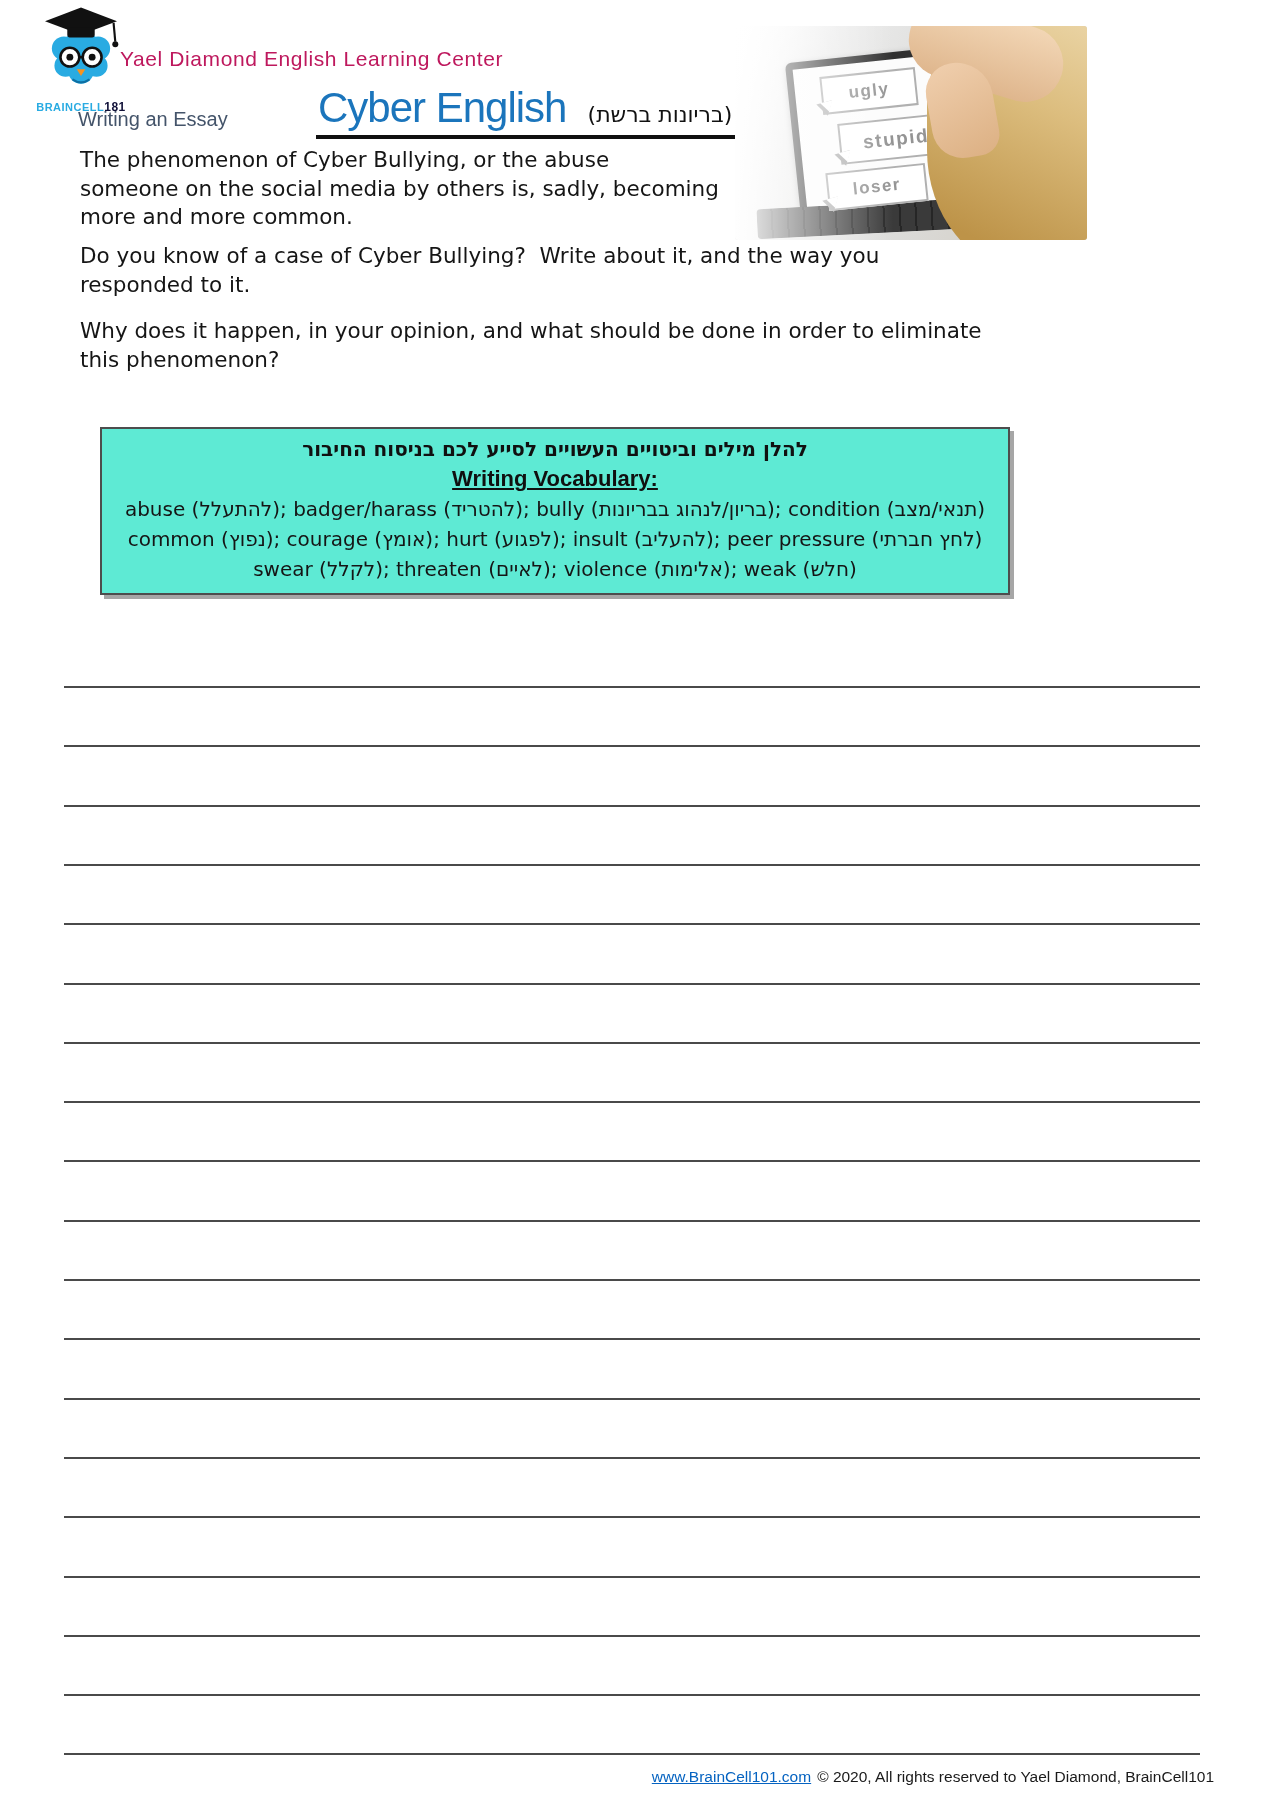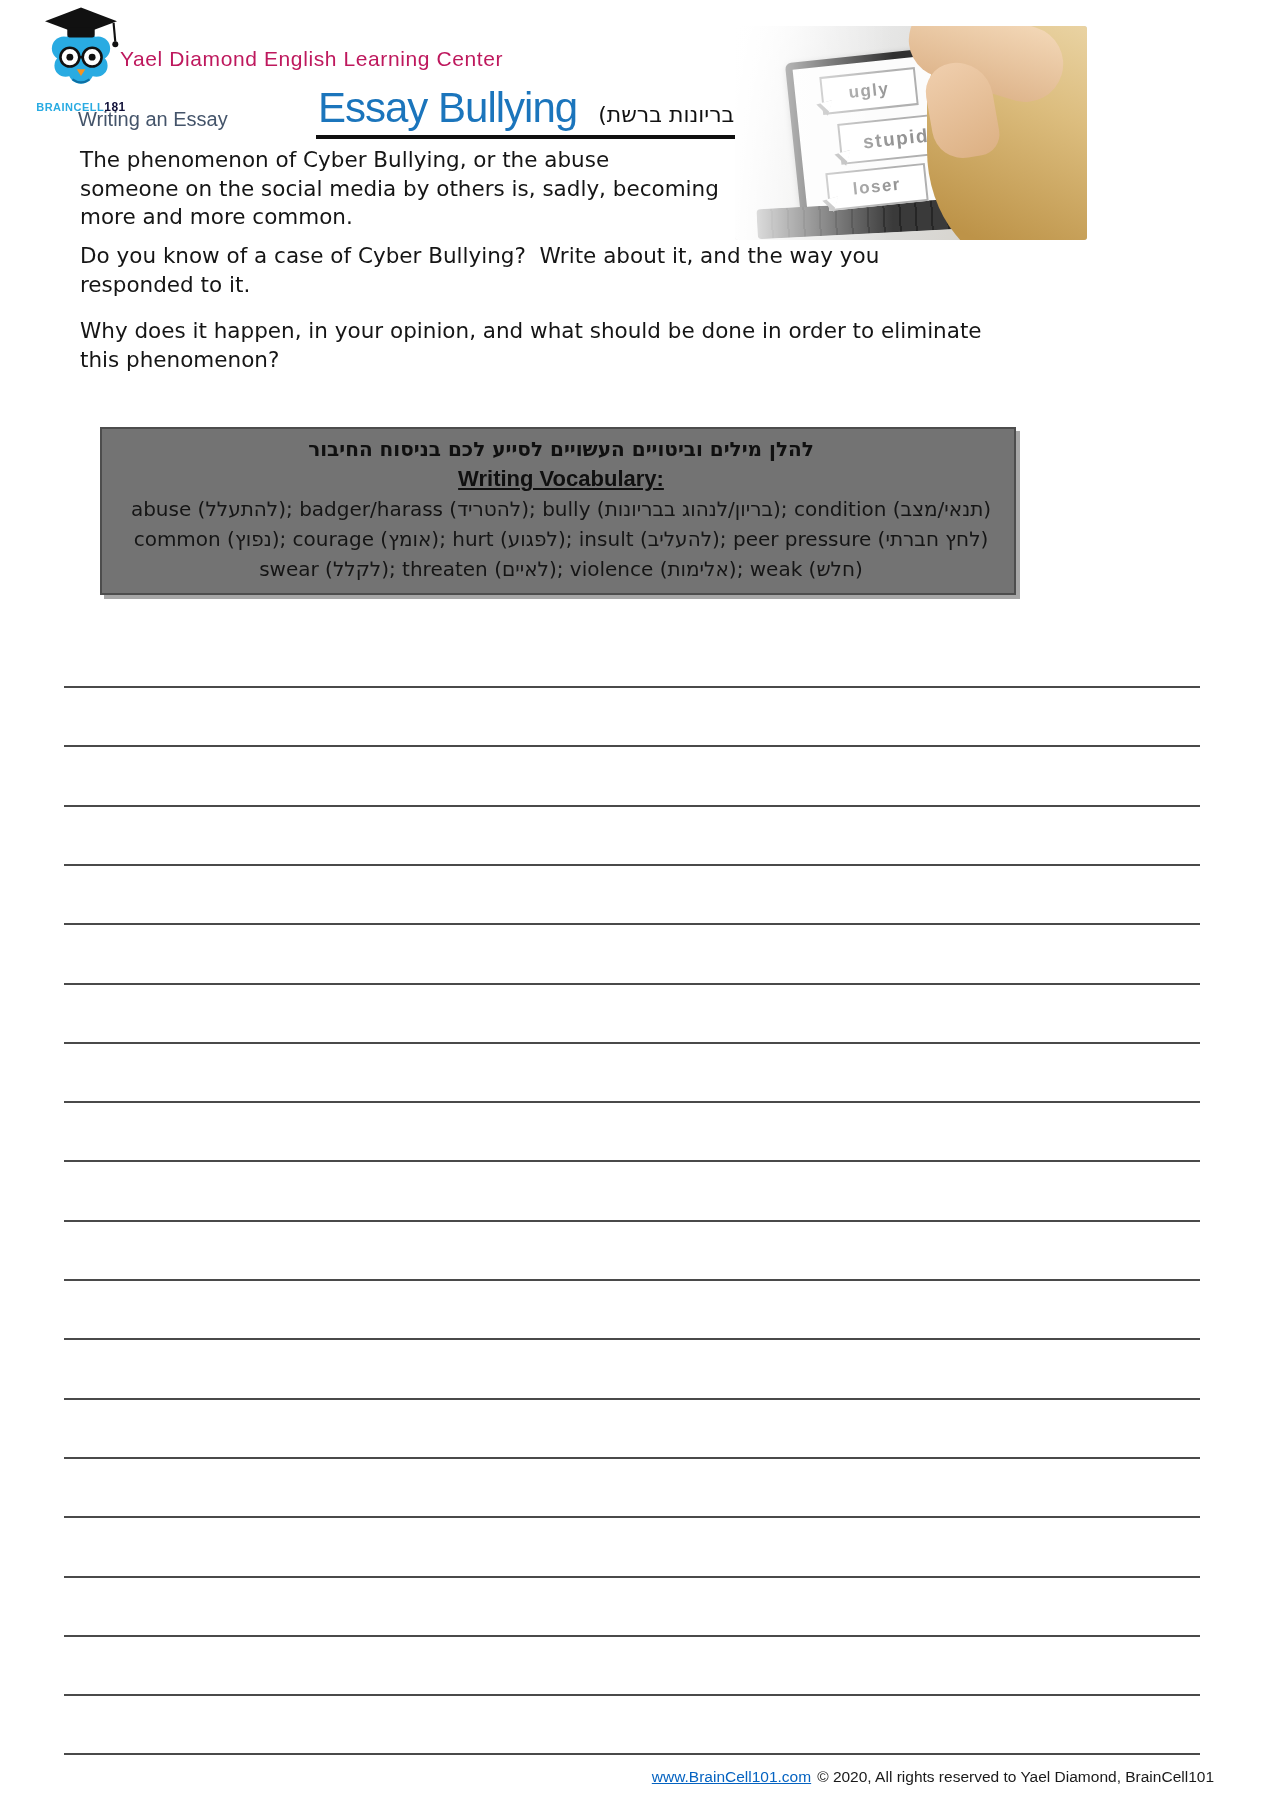--- a/index.html
+++ b/index.html
@@ -57,22 +57,22 @@
     background:linear-gradient(160deg,#f0cfae,#dcb083);border-radius:30px 38px 22px 32px;transform:rotate(-10deg);}
   .illu-fade{position:absolute;left:0;top:0;width:45%;height:100%;
     background:linear-gradient(90deg,rgba(255,255,255,.95),rgba(255,255,255,0));}
   
   .para{position:absolute;left:80px;width:1010px;font-size:21.5px;line-height:28.5px;
     white-space:pre-wrap;color:#151515;}
   .para-1{top:146px;}
   .para-2{top:241px;line-height:29px;}
   .para-3{top:316px;line-height:29px;}
   
-  .vocab-box{position:absolute;left:100px;top:427px;width:886px;background:#737373;
-    border:2px solid #4d4d4d;box-shadow:4px 4px 0 0 #a6a6a6;padding:6px 10px 9px 16px;text-align:center;}
+  .vocab-box{position:absolute;left:100px;top:427px;width:886px;background:#5eead4;
+    border:2px solid #4d4d4d;box-shadow:4px 4px 0 0 #a6a6a6;padding:6px 10px 9px 10px;text-align:center;}
   .vocab-heading-he{font-size:20px;font-weight:bold;line-height:29px;direction:rtl;color:#101010;}
   .vocab-heading-en{font-family:"Liberation Sans",sans-serif;font-size:22px;font-weight:bold;
     text-decoration:underline;line-height:30px;color:#101010;}
   .vocab-line{font-size:20px;line-height:30px;color:#151515;}
   
   .writing-lines{position:absolute;left:64px;top:686px;width:1136px;height:1072px;}
   .writing-line{position:absolute;left:0;width:100%;height:0;border-top:2px solid #4a4a4a;}
   
   .footer{position:absolute;left:0;right:66px;top:1768px;text-align:right;
     font-family:"Liberation Sans",sans-serif;font-size:15.5px;color:#1a1a1a;}
@@ -105,21 +105,21 @@
       <circle cx="63" cy="62" r="4" fill="#111"></circle>
       <polygon points="45,76 55,76 50,84" fill="#f7931e"></polygon>
       <path d="M40,88 Q50,95 60,88" stroke="#0e6fa3" stroke-width="2.5" fill="none"></path>
     </svg>
     <div class="brand-line"><span class="b1">BRAINCELL</span><span class="b2">181</span></div>
   </div>
   <div class="center-name">Yael Diamond English Learning Center</div>
 
   <div class="section-label">Writing an Essay</div>
   <div class="title-block">
-    <span class="page-title">Essay Bullying</span>
+    <span class="page-title">Cyber English</span>
     <span class="title-hebrew">(בריונות ברשת)</span>
   </div>
 
   <div class="illustration">
     <div class="laptop-screen"></div>
     <div class="laptop-base"></div>
     <div class="bubble bubble-ugly">ugly</div>
     <div class="bubble bubble-stupid">stupid</div>
     <div class="bubble bubble-loser">loser</div>
     <div class="person-hair"></div>

